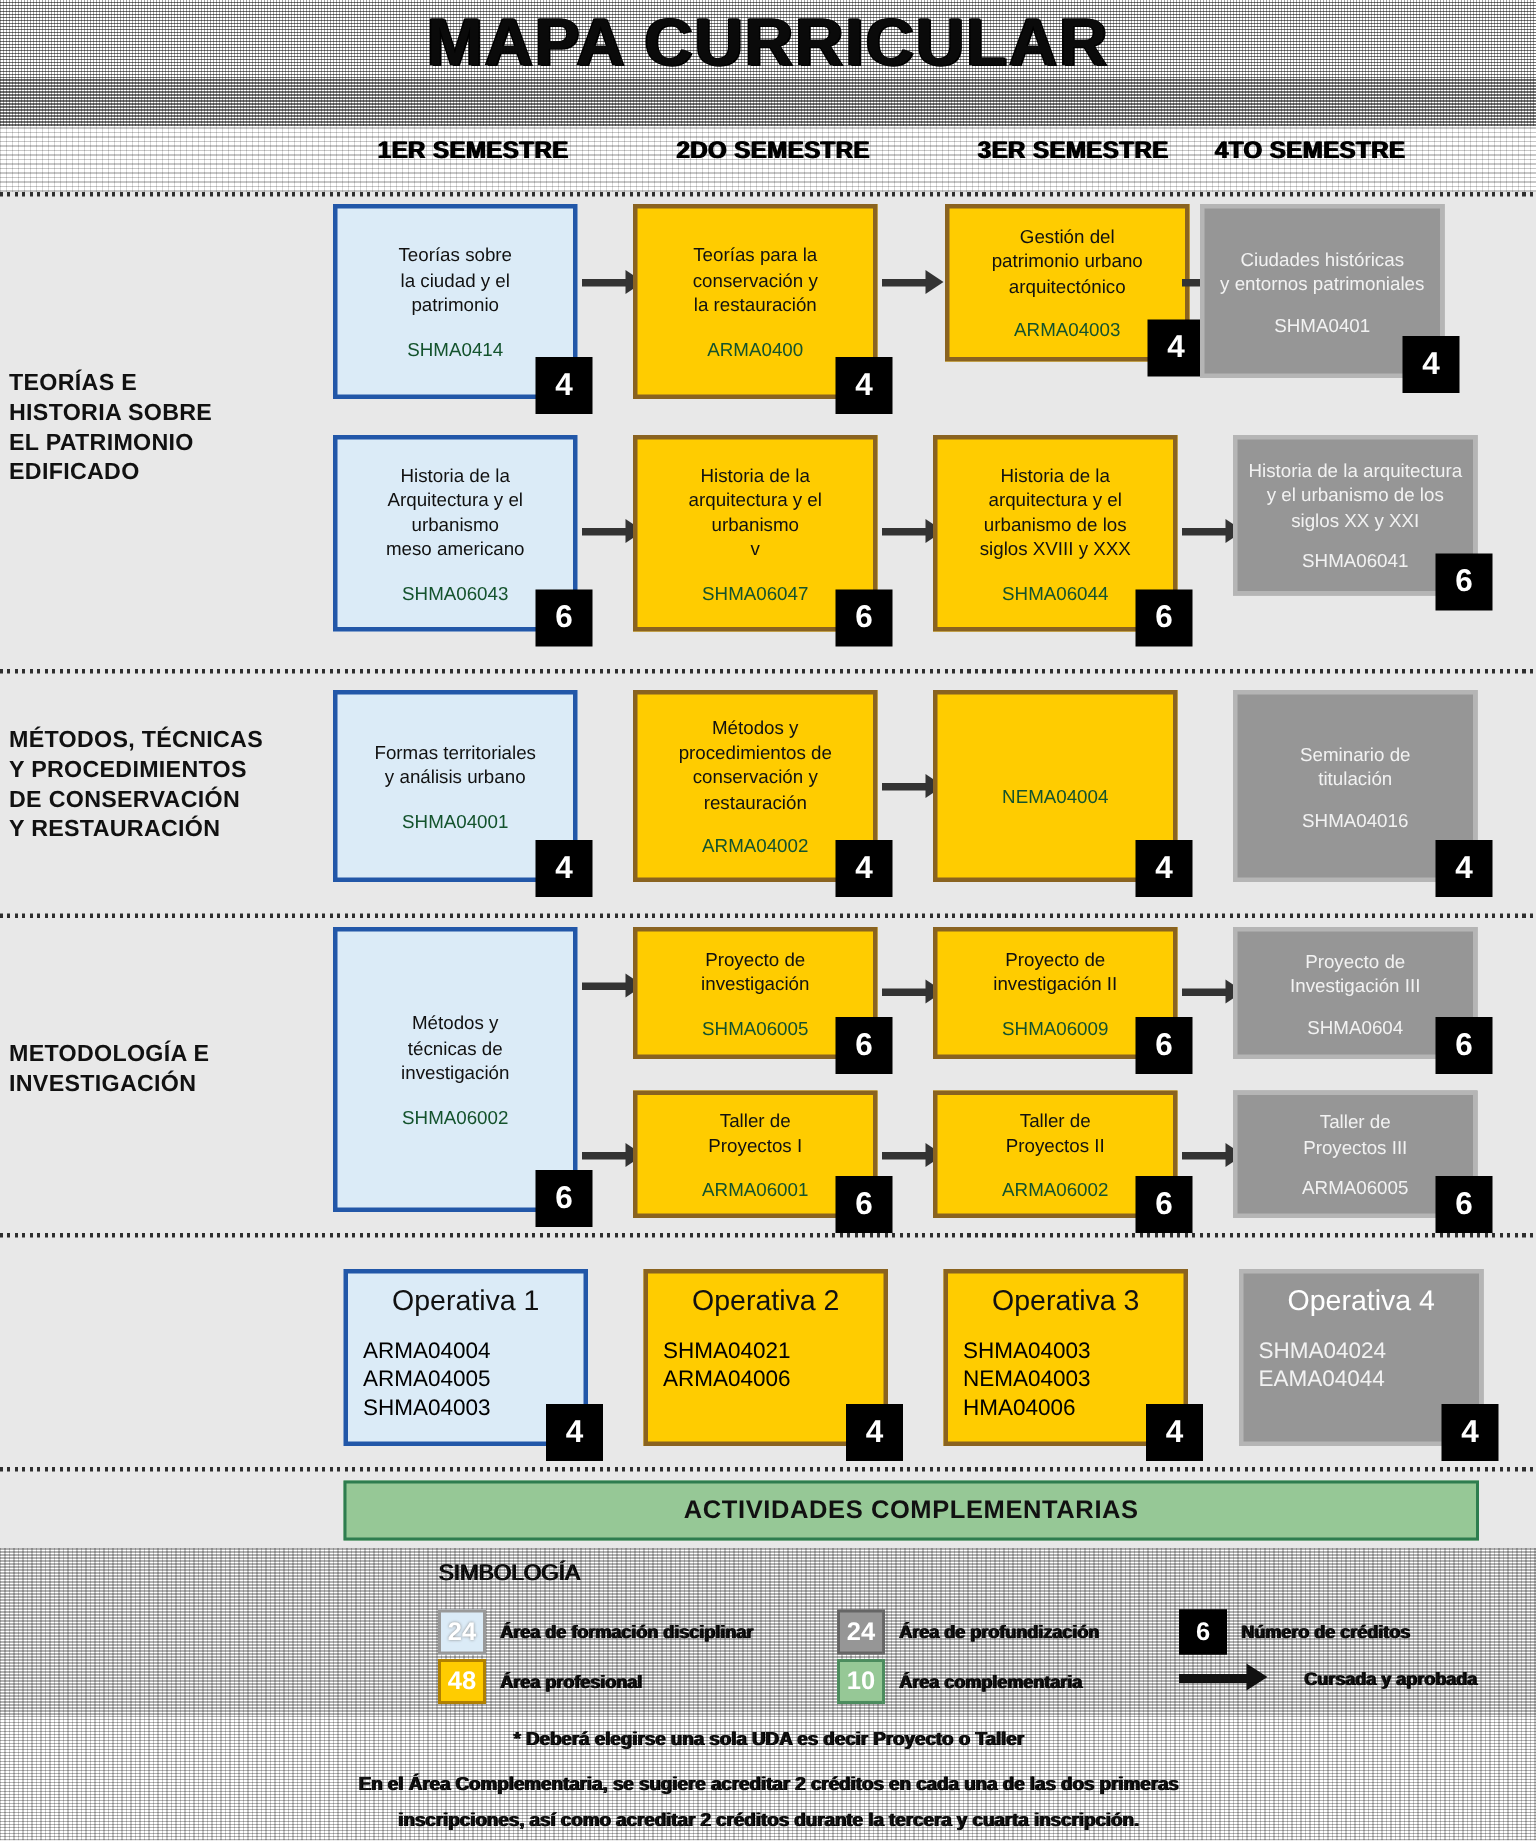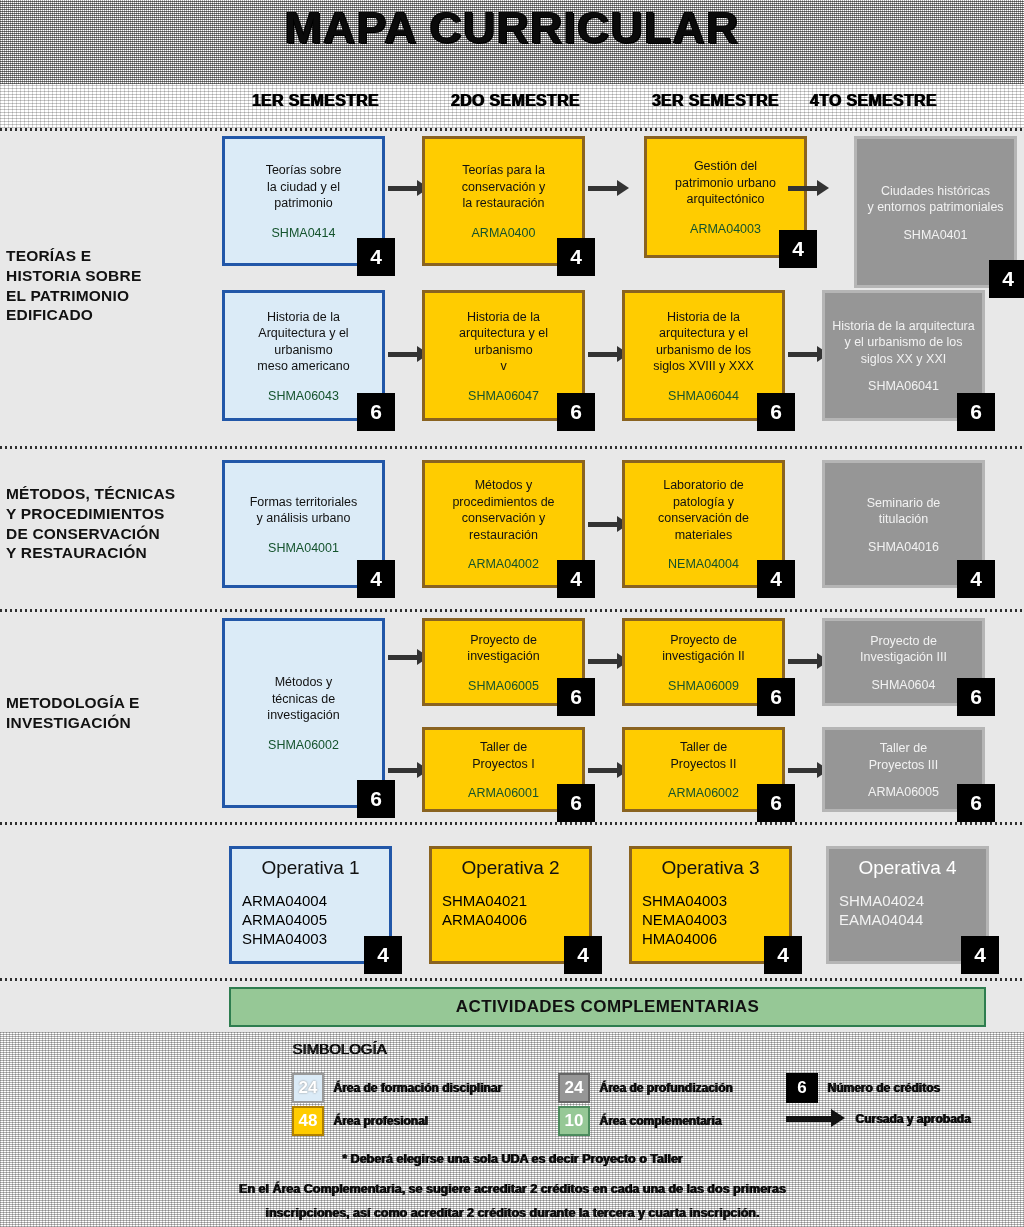--- a/index.html
+++ b/index.html
@@ -162,34 +162,34 @@
         <div>Teorías para la</div>
         <div>conservación y</div>
         <div>la restauración</div>
       </div>
     <div class="t-code">ARMA0400</div>
   </div>
   <div class="credit">4</div>
 </div>
 <div class="arrow" style="left:588px;top:186px;width:30px"></div>
 
-<div class="box yellow" style="left:644px;top:136px;height:122px">
+<div class="box yellow" style="left:630px;top:136px;height:105px">
   <div class="inner">
     <div class="t-name">
         <div>Gestión del</div>
         <div>patrimonio urbano</div>
         <div>arquitectónico</div>
       </div>
     <div class="t-code">ARMA04003</div>
   </div>
   <div class="credit">4</div>
 </div>
 <div class="arrow" style="left:788px;top:186px;width:30px"></div>
 
-<div class="box gray" style="left:854px;top:136px;height:152px">
+<div class="box gray" style="left:800px;top:136px;height:116px">
   <div class="inner">
     <div class="t-name">
         <div>Ciudades históricas</div>
         <div>y entornos patrimoniales</div>
       </div>
     <div class="t-code">SHMA0401</div>
   </div>
   <div class="credit">4</div>
 </div>
 
@@ -228,21 +228,21 @@
         <div>arquitectura y el</div>
         <div>urbanismo de los</div>
         <div>siglos XVIII y XXX</div>
       </div>
     <div class="t-code">SHMA06044</div>
   </div>
   <div class="credit">6</div>
 </div>
 <div class="arrow" style="left:788px;top:352px;width:30px"></div>
 
-<div class="box gray" style="left:822px;top:290px;height:131px">
+<div class="box gray" style="left:822px;top:290px;height:107px">
   <div class="inner">
     <div class="t-name">
         <div>Historia de la arquitectura</div>
         <div>y el urbanismo de los</div>
         <div>siglos XX y XXI</div>
       </div>
     <div class="t-code">SHMA06041</div>
   </div>
   <div class="credit">6</div>
 </div>
@@ -267,26 +267,20 @@
         <div>restauración</div>
       </div>
     <div class="t-code">ARMA04002</div>
   </div>
   <div class="credit">4</div>
 </div>
 <div class="arrow" style="left:588px;top:522px;width:30px"></div>
 
 <div class="box yellow" style="left:622px;top:460px;height:128px">
   <div class="inner">
-    <div class="t-name">
-        <div>Laboratorio de</div>
-        <div>patología y</div>
-        <div>conservación de</div>
-        <div>materiales</div>
-      </div>
     <div class="t-code">NEMA04004</div>
   </div>
   <div class="credit">4</div>
 </div>
 
 <div class="box gray" style="left:822px;top:460px;height:128px">
   <div class="inner">
     <div class="t-name">
         <div>Seminario de</div>
         <div>titulación</div>
@@ -446,18 +440,18 @@
 <div class="lg-item" style="left:292px;top:1106px">
   <div class="lg-sw yellow">48</div>
   <div class="lg-txt">Área profesional</div>
 </div>
 <div class="lg-item" style="left:558px;top:1106px">
   <div class="lg-sw green">10</div>
   <div class="lg-txt">Área complementaria</div>
 </div>
 <div class="lg-item" style="left:786px;top:1112px">
   <div class="lg-arrow"></div>
-  <div class="lg-txt" style="margin-left:14px">Cursada y aprobada</div>
+  <div class="lg-txt" style="margin-left:28px">Cursada y aprobada</div>
 </div>
 
 <div class="note" style="top:1152px">*      Deberá elegirse una sola UDA es decir Proyecto o Taller</div>
 <div class="note" style="top:1182px">En el Área Complementaria, se sugiere acreditar 2 créditos en cada una de las dos primeras</div>
 <div class="note" style="top:1206px">inscripciones, así como acreditar 2 créditos durante la tercera y cuarta inscripción.</div>
 
 </body></html>

